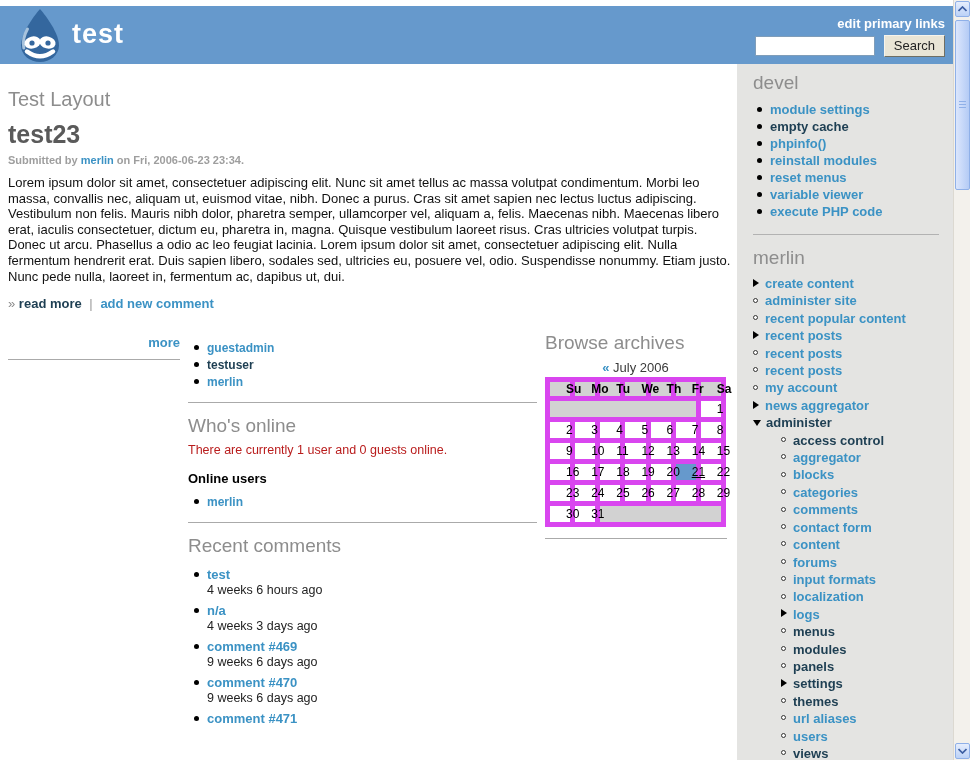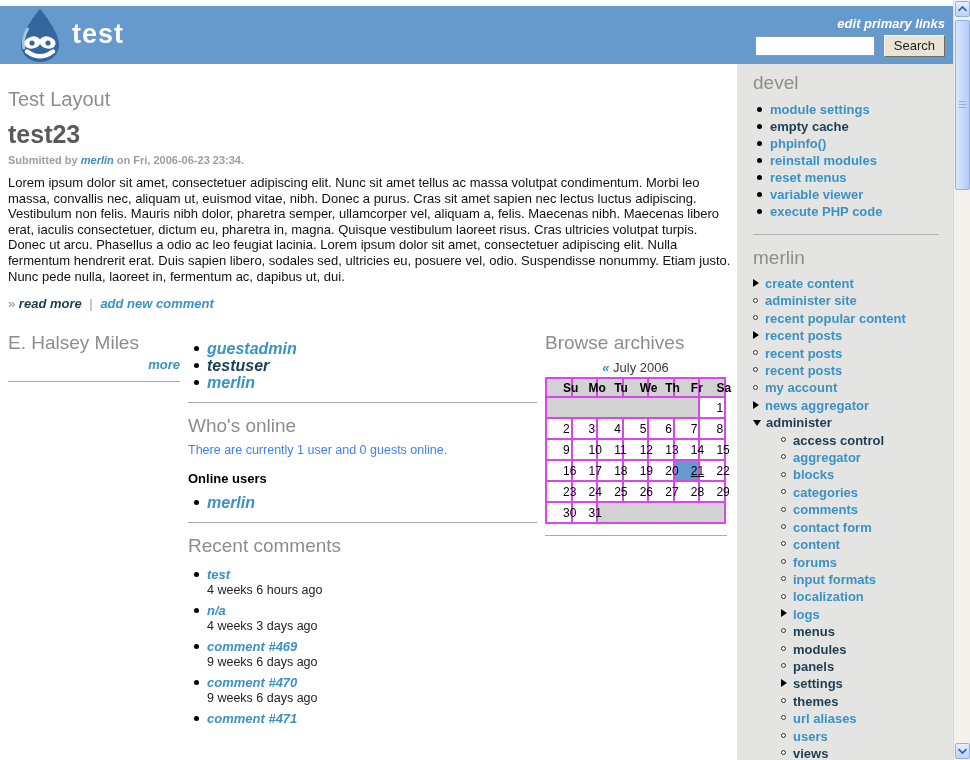--- a/index.html
+++ b/index.html
@@ -18,21 +18,21 @@
   .search-btn { height:22px; margin-left:4px; padding:1px 9px 2px; font-size:13px; color:#222;
     background:#e9e5d6; border:1px solid; border-color:#f6f4ec #6f6f64 #6f6f64 #f6f4ec; vertical-align:middle; cursor:pointer;
     font-family:"Liberation Sans", sans-serif; }
 
   
   .content { display:flex; height:702px; }
   .main { width:737px; padding:8px 0 0 8px; }
   .sidebar { width:216px; height:702px; background:#e4e4e2; padding:4px 14px 0 16px; overflow:hidden; }
 
   
-  a, .lnk { text-decoration:none; cursor:pointer;font-style:italic; }
+  a, .lnk { text-decoration:none; cursor:pointer; }
   .blue { color:#3b92c4; }
   .dark { color:#1d3e52; }
   .breadcrumb { font-size:13px; font-weight:bold; color:#444; margin-top:4px; }
   .breadcrumb .sep { color:#555; font-weight:bold; padding:0 2px; }
   .page-title { font-size:20px; color:#8d8d8d; margin-top:16px; }
   .node-title { font-size:25px; font-weight:bold; color:#5a5a5a; margin-top:9px; }
   .submitted { font-size:11px; color:#9e9e9e; margin-top:5px; font-weight:bold; }
   .submitted .author { font-size:11px; }
   .node-body { width:727px; font-size:13px; line-height:15.6px; color:#111; margin-top:9px; }
   .node-links { font-size:13px; font-weight:bold; margin-top:12px; color:#8a8a8a; }
@@ -43,36 +43,36 @@
   .cols { display:flex; margin-top:21px; }
   .col-left { width:172px; margin-right:8px; }
   .col-mid { width:349px; margin-right:8px; }
   .col-right { width:182px; }
   .block-title { font-size:19px; color:#8d8d8d; }
   .more-line { text-align:right; font-size:13px; font-weight:bold; margin-top:3px; }
   hr.block-hr { border:none; border-top:1px solid #aaa; margin:11px 0 12px; }
   .col-left hr.block-hr { margin-top:9px; }
 
   ul.plain { list-style:none; margin:8px 0 0 6px; }
-  ul.plain li { font-size:16px; font-weight:bold; line-height:17px; }
+  ul.plain li { font-size:12px; font-weight:bold; line-height:17px; }
   ul.plain .bullet { margin-right:8px; }
   .bullet { display:inline-block; vertical-align:middle; }
   .bullet.disc { width:5px; height:5px; border-radius:50%; background:#000; margin-top:-2px; }
-  .whos-online-text { font-size:12.5px; color:#3b82f6; margin-top:6px; }
+  .whos-online-text { font-size:12.5px; color:#b91c1c; margin-top:6px; }
   .online-subtitle { font-size:13px; font-weight:bold; color:#000; margin-top:14px; }
   ul.comments { list-style:none; margin:10px 0 0 6px; }
   ul.comments li { margin-bottom:6px; font-size:13px; }
   ul.comments .c-link { font-weight:bold; }
   ul.comments .c-time { font-size:12.5px; color:#222; margin-left:13px; line-height:14px; margin-top:1px; }
 
   
   .cal-caption { width:181px; text-align:center; font-size:13px; color:#3a3a3a; margin:6px 0 2px; font-weight:normal; }
   .cal-prev { font-weight:bold; }
   table.calendar { border-collapse:collapse; width:181px; table-layout:fixed; }
-  table.calendar th, table.calendar td { border:2px solid #d946ef; text-align:left; font-size:12px; color:#000;padding-left:16px; }
+  table.calendar th, table.calendar td { border:5px solid #d946ef; text-align:right; font-size:12px; color:#000;padding-left:16px; }
   table.calendar th { background:#d2d2d2; height:19px; font-weight:bold; }
   table.calendar td { background:#fff; height:21px; }
   table.calendar td.empty { background:#d2d2d2; }
   table.calendar td.active { background:#6699cc;text-decoration:underline; }
 
   
   .sb-title { font-size:19px; color:#8d8d8d; margin-top:4px; }
   .sidebar hr.block-hr { border-top:1px solid #b2b2b2; margin:14px 0 12px; }
   ul.devel { list-style:none; margin:7px 0 0 4px; }
   ul.devel li { font-size:13px; line-height:17px; white-space:nowrap; }
@@ -136,21 +136,20 @@
         <div class="node-body">Lorem ipsum dolor sit amet, consectetuer adipiscing elit. Nunc sit amet tellus ac massa volutpat condimentum. Morbi leo massa, convallis nec, aliquam ut, euismod vitae, nibh. Donec a purus. Cras sit amet sapien nec lectus luctus adipiscing. Vestibulum non felis. Mauris nibh dolor, pharetra semper, ullamcorper vel, aliquam a, felis. Maecenas nibh. Maecenas libero erat, iaculis consectetuer, dictum eu, pharetra in, magna. Quisque vestibulum laoreet risus. Cras ultricies volutpat turpis. Donec ut arcu. Phasellus a odio ac leo feugiat lacinia. Lorem ipsum dolor sit amet, consectetuer adipiscing elit. Nulla fermentum hendrerit erat. Duis sapien libero, sodales sed, ultricies eu, posuere vel, odio. Suspendisse nonummy. Etiam justo. Nunc pede nulla, laoreet in, fermentum ac, dapibus ut, dui.</div>
         <div class="node-links">
           <span class="marker">»</span>
           <span class="lnk dark">read more</span>
           <span class="divider">|</span>
           <span class="lnk blue">add new comment</span>
         </div>
 
         <div class="cols">
           <div class="col-left">
-            <div class="block-title">E. Halsey Miles</div>
             <div class="more-line"><span class="lnk blue">more</span></div>
             <hr class="block-hr">
           </div>
 
           <div class="col-mid">
             <ul class="plain" id="whos-new-list">
                 <li><span class="bullet disc"></span><span class="lnk blue">guestadmin</span></li>
                 <li><span class="bullet disc"></span><span class="lnk dark">testuser</span></li>
                 <li><span class="bullet disc"></span><span class="lnk blue">merlin</span></li>
               </ul>

